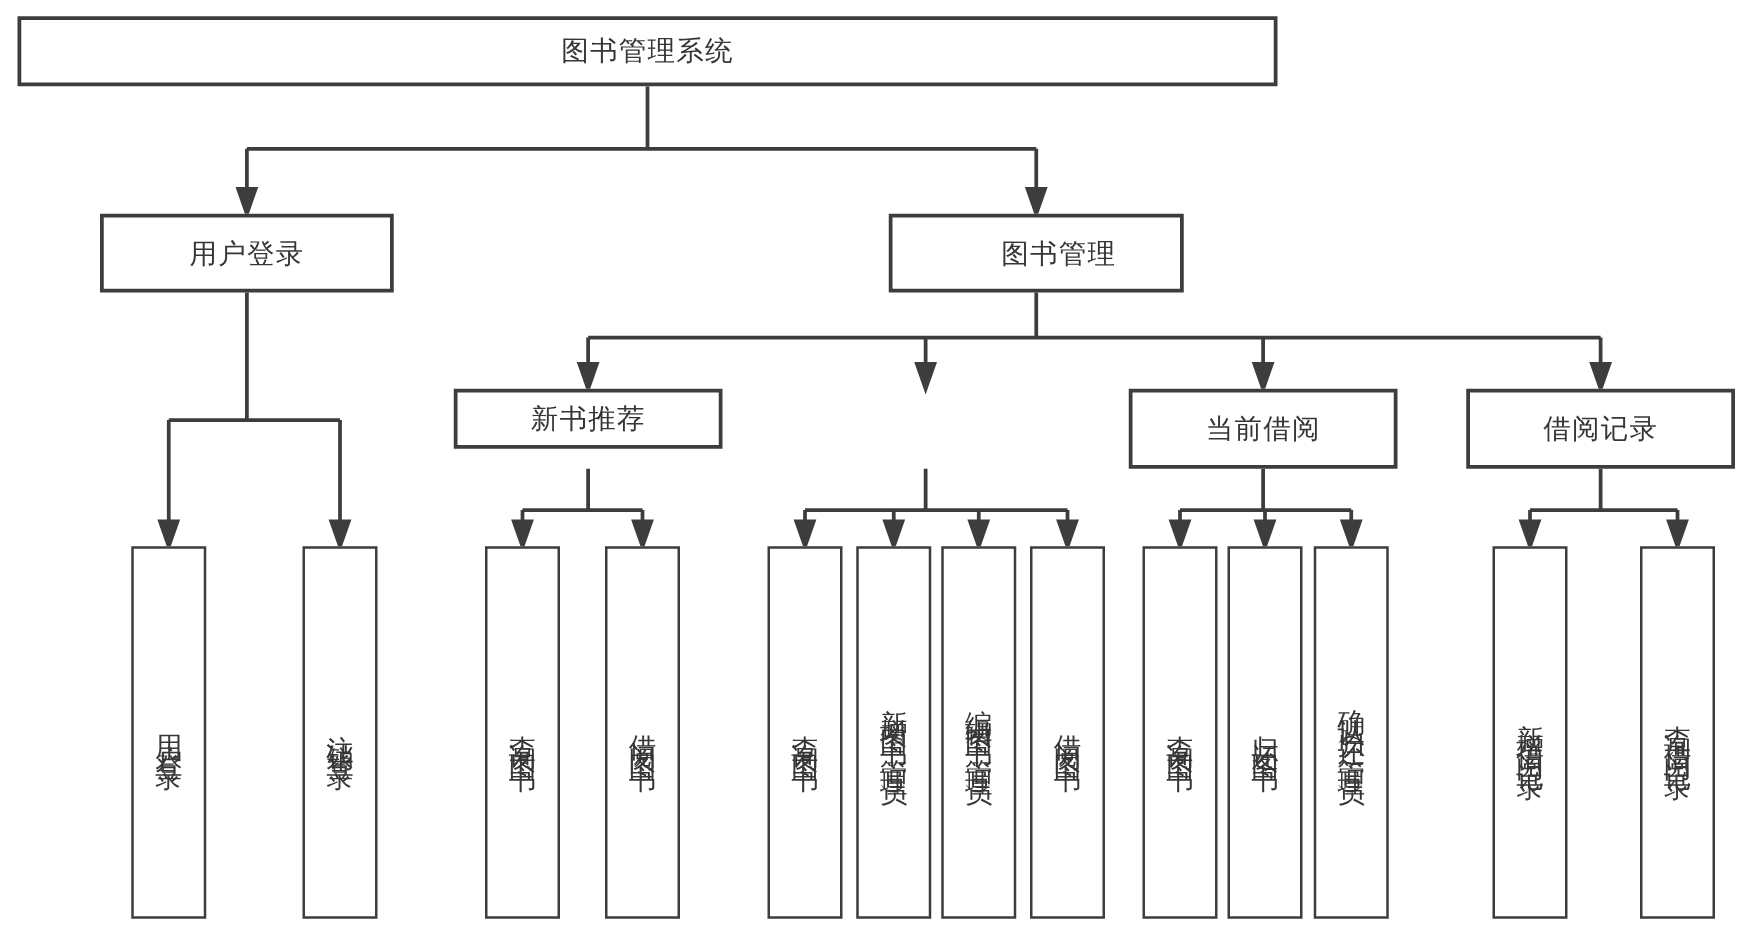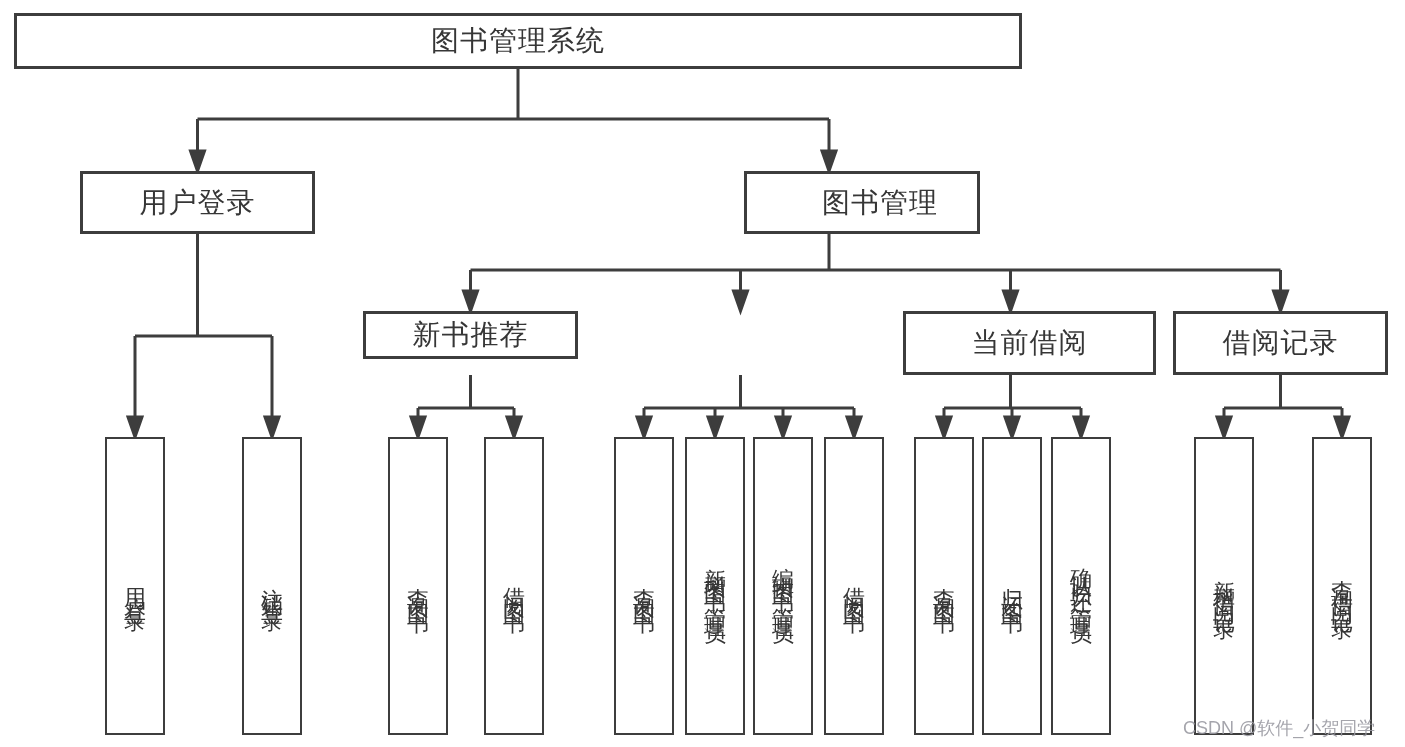--- a/index.html
+++ b/index.html
@@ -41,21 +41,21 @@
     position: absolute;
     z-index: 2;
     background: #fff;
     border: 3px solid var(--line);
     display: flex;
     align-items: center;
     justify-content: center;
   }
   .box .lbl {
     color: var(--text);
-    font-size: 28px;
+    font-size: 22px;
     letter-spacing: 1px;
     white-space: nowrap;
   }
   .box.leaf { border-width: 2.5px; }
   .box.leaf .lbl {
     writing-mode: vertical-rl;
     font-size: 22px;
     letter-spacing: 8px;
     line-height: 1;
     white-space: nowrap;
@@ -112,28 +112,28 @@
     <path class="arrow" d="M1342,408 V417 M1335,417 H1349 L1342,437 Z"></path>
   </svg>
 
   <div class="box" style="left:14px; top:13px; width:1008px; height:56px;">
     <span class="lbl">图书管理系统</span>
   </div>
 
   <div class="box" style="left:80px; top:171px; width:235px; height:63px;">
     <span class="lbl">用户登录</span>
   </div>
-  <div class="box" style="left:744px; top:171px; width:236px; height:63px;padding-left:36px;">
+  <div class="box" style="left:711px; top:171px; width:236px; height:63px;padding-left:36px;">
     <span class="lbl">图书管理</span>
   </div>
 
   <div class="box" style="left:363px; top:311px; width:215px; height:48px;">
     <span class="lbl">新书推荐</span>
   </div>
-  <div class="box" style="left:903px; top:311px; width:253px; height:64px;">
+  <div class="box" style="left:903px; top:311px; width:215px; height:64px;">
     <span class="lbl">当前借阅</span>
   </div>
   <div class="box" style="left:1173px; top:311px; width:215px; height:64px;">
     <span class="lbl">借阅记录</span>
   </div>
 
   <div class="box leaf" style="left:105px; top:437px; width:60px; height:298px;">
     <span class="lbl">用户登录</span>
   </div>
   <div class="box leaf" style="left:242px; top:437px; width:60px; height:298px;">
@@ -170,15 +170,14 @@
     <span class="lbl">确认归还（管理员）</span>
   </div>
 
   <div class="box leaf" style="left:1194px; top:437px; width:60px; height:298px;">
     <span class="lbl">新增借阅记录</span>
   </div>
   <div class="box leaf" style="left:1312px; top:437px; width:60px; height:298px;">
     <span class="lbl">查询借阅记录</span>
   </div>
 
-  <div class="watermark">CSDN @软件_小贺同学</div>
 
 </div>
 
 </body></html>

